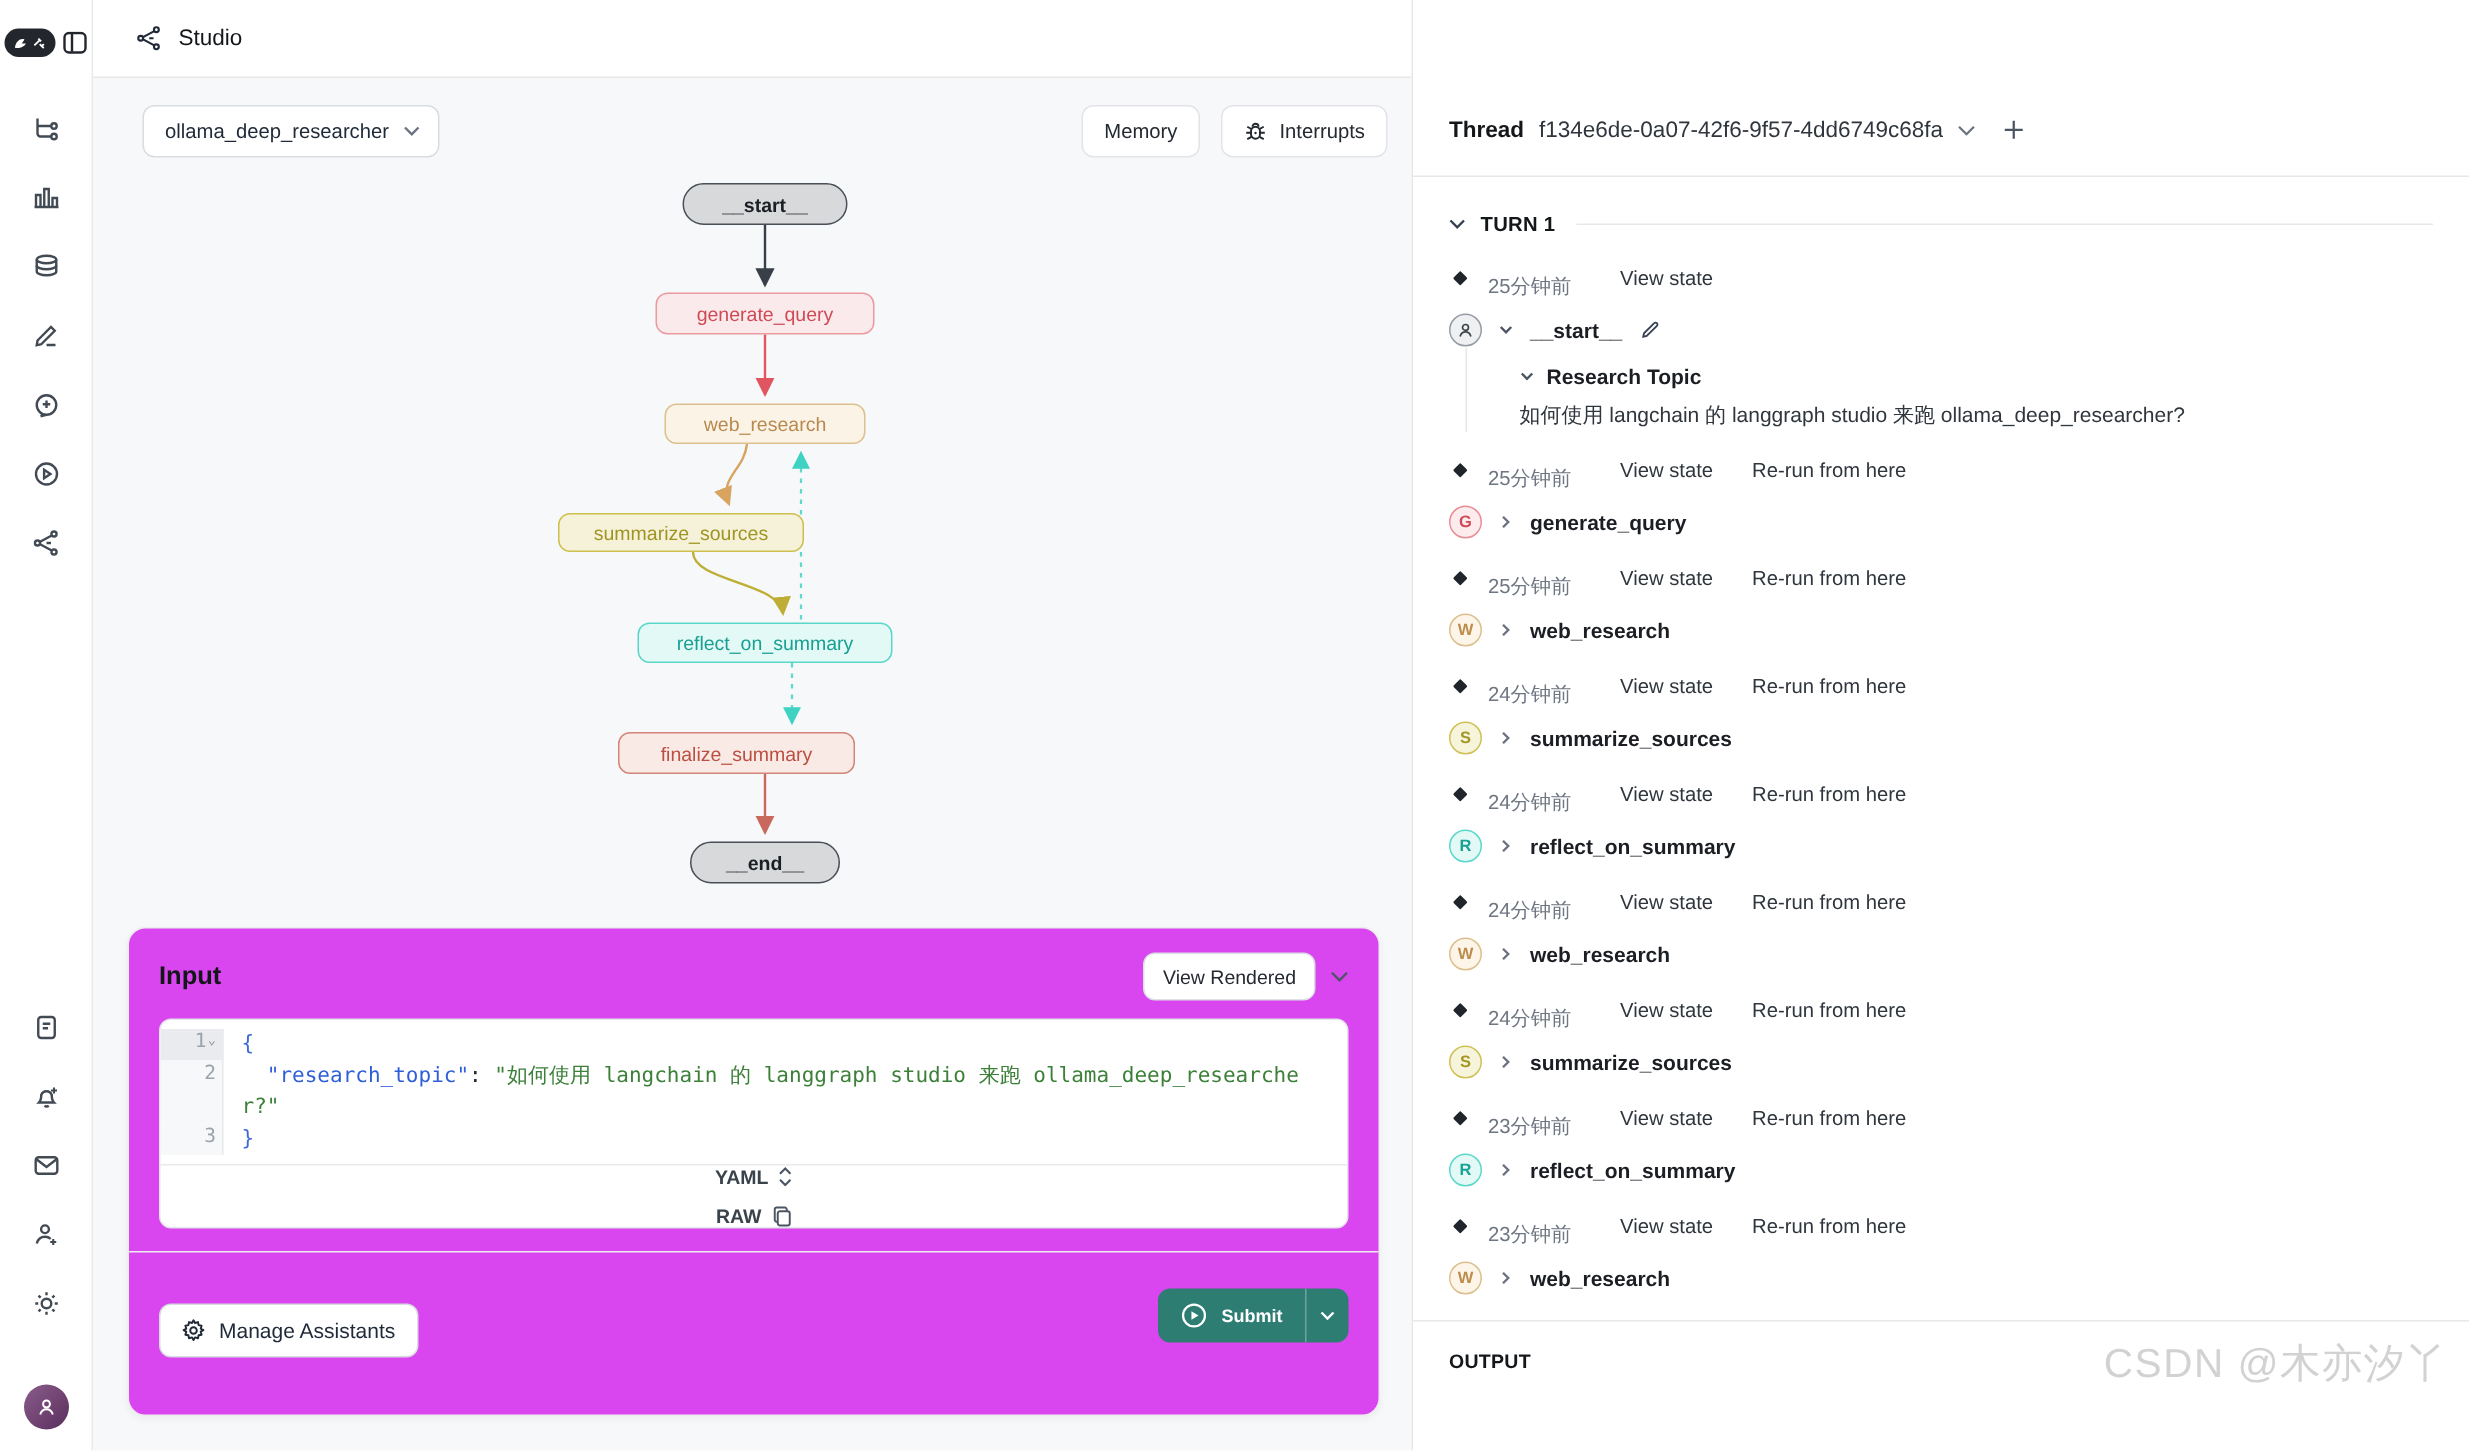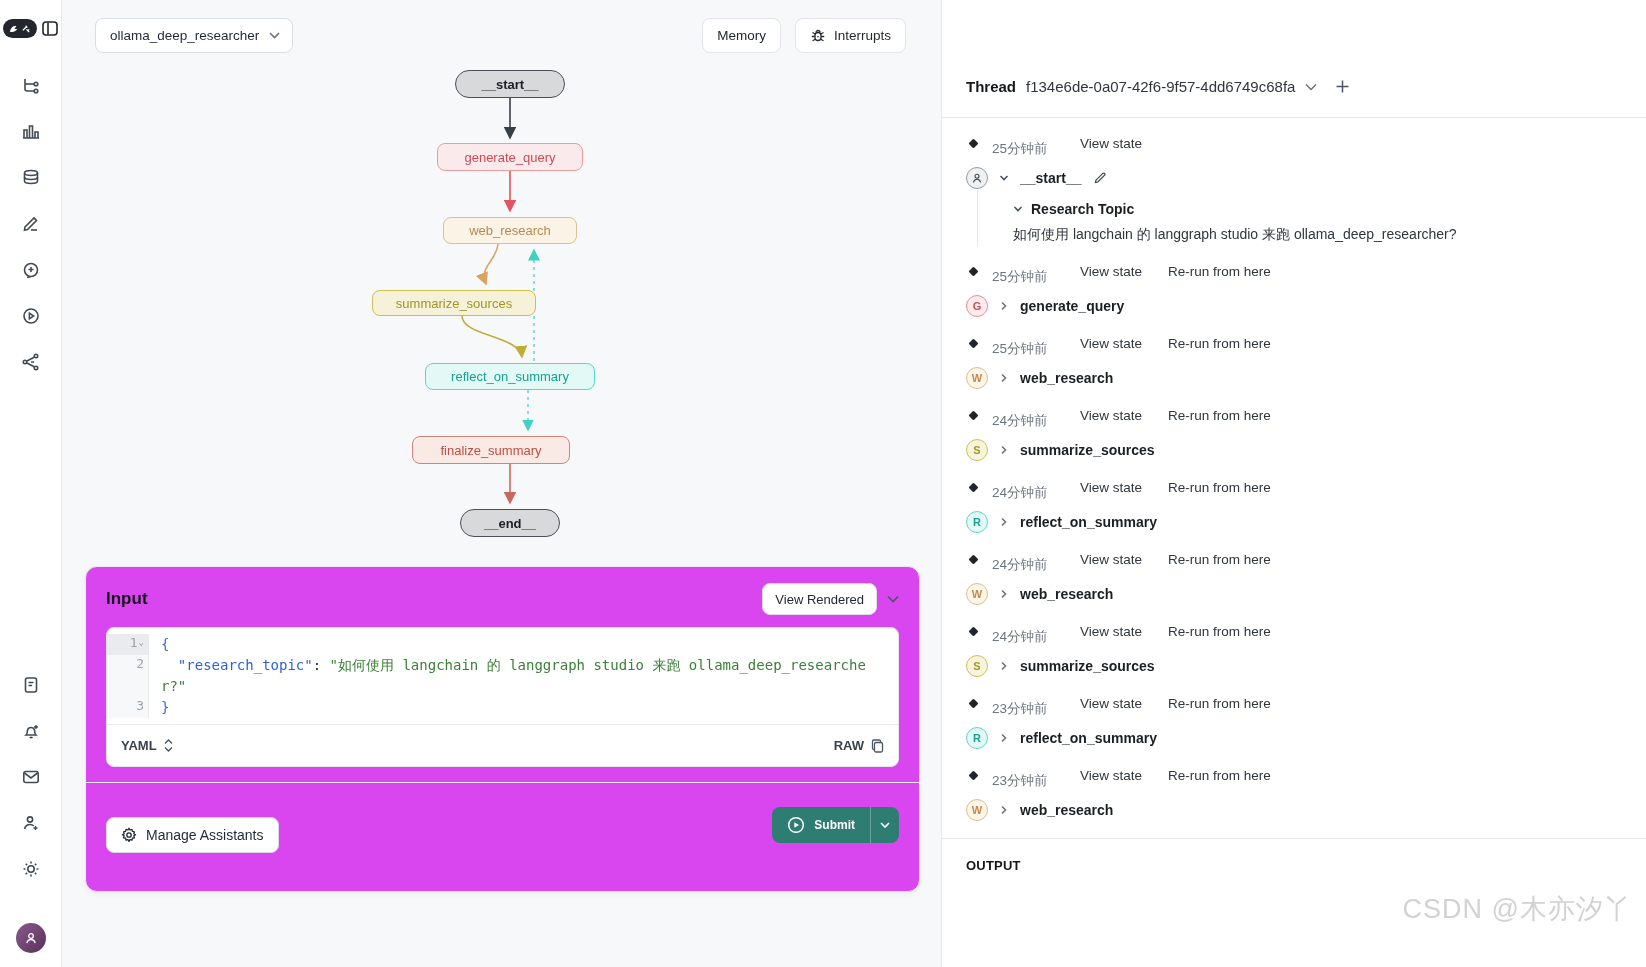--- a/index.html
+++ b/index.html
@@ -25,21 +25,21 @@
   
   .canvas-col { width:879px; height:100%; display:flex; flex-direction:column; flex-shrink:0; }
   .topbar { height:52px; background:#fff; border-bottom:1px solid #e7e8ea;
     display:flex; align-items:center; padding-left:28px; gap:10px; flex-shrink:0; }
   .topbar-title { font-size:15px; color:#14171a; }
   .canvas-body { position:relative; flex:1; background:#f7f8f9; overflow:hidden; }
 
   .graph-select { position:absolute; left:33px; top:18px; height:35px; background:#fff;
     border:1px solid #d9dce0; border-radius:8px; display:flex; align-items:center;
     padding:0 12px 0 14px; gap:10px; font-size:13.5px; color:#1f2937; }
-  .canvas-actions { position:absolute; right:35px; top:18px; display:flex; gap:14px; }
+  .canvas-actions { position:absolute; right:16px; top:18px; display:flex; gap:14px; }
   .ghost-btn { height:35px; background:#fff; border:1px solid #e2e4e8; border-radius:8px;
     display:flex; align-items:center; padding:0 14px; gap:8px; font-size:13.5px; color:#24292f; }
 
   
   .gnode { position:absolute; display:flex; align-items:center; justify-content:center;
     font-size:13px; font-weight:500; border-radius:8px; border:1px solid; white-space:nowrap; }
   .n-terminal { background:#d7d9db; border:1.5px solid #494f57; color:#1b1f24; border-radius:14px; font-weight:600;}
   .n-red    { background:#fbeaec; border-color:#ec9aa0; color:#cf4a55; }
   .n-tan    { background:#fbf4e6; border-color:#ddc08f; color:#b8894f; }
   .n-olive  { background:#f5f2d9; border-color:#cdc04e; color:#a09422; }
@@ -62,21 +62,21 @@
   .ed-row { display:flex; }
   .ed-gutter { width:42px; flex-shrink:0; background:#f7f8f9; border-right:1px solid #e8eaec;
     font-family:"DejaVu Sans Mono", monospace; font-size:13px; color:#9aa3ad;
     display:flex; align-items:flex-start; justify-content:flex-end; padding:1px 4px 0 0; gap:1px; }
   .ed-gutter.active { background:#e9ebee; }
   .ed-code { flex:1; font-family:"DejaVu Sans Mono", monospace; font-size:14px; line-height:21px;
     padding:0 14px 0 12px; white-space:pre-wrap; word-break:break-all; color:#24292f; }
   .tok-brace { color:#4169d8; } .tok-key { color:#2f5fd8; } .tok-string { color:#3c8039; } .tok-plain { color:#24292f; }
   .fold { font-size:9px; color:#8b939c; margin-top:2px; }
   .ed-footer { border-top:1px solid #e8eaec; height:42px; display:flex; align-items:center;
-    justify-content:space-between; padding:0 14px; }
+    justify-content:space-between; padding:0 14px;flex-direction:column; }
   .ed-foot-left,.ed-foot-right { display:flex; align-items:center; gap:7px;
     font-size:13px; font-weight:600; color:#3a424c; }
 
   .panel-divider { border-top:1px solid #ededf0; margin:15px -20px 0; }
   .panel-actions { display:flex; align-items:center; justify-content:space-between; margin-top:14px; }
   .manage-btn { height:36px; border:1px solid #d8dbdf; border-radius:8px; background:#fff;
     display:flex; align-items:center; gap:9px; padding:0 14px; font-size:14px; font-weight:500; color:#1f2937;margin-top:20px; }
   .submit-group { display:flex; height:36px; border-radius:8px; overflow:hidden; background:#2e7d73; }
   .submit-main { display:flex; align-items:center; gap:9px; padding:0 15px;
     color:#fff; font-size:12px; font-weight:600; }
@@ -229,20 +229,29 @@
       <div class="avatar-btn">
         <svg width="14" height="14" viewBox="0 0 14 14" fill="none" stroke="#fff" stroke-width="1.3">
             <circle cx="7" cy="5" r="2.3"></circle>
             <path d="M2.8 12 c.7 -2.4 2.3 -3.5 4.2 -3.5 s3.5 1.1 4.2 3.5"></path>
           </svg>
       </div>
     </div>
   </div>
 
   <div class="canvas-col">
+    <div class="topbar">
+      <svg width="19" height="19" viewBox="0 0 20 20" fill="none" stroke="#1f2937" stroke-width="1.5">
+          <circle cx="15" cy="4" r="1.7"></circle>
+          <circle cx="15" cy="16" r="1.7"></circle>
+          <circle cx="4" cy="10" r="1.7"></circle>
+          <path d="M13.5 5 L6 9 M6 11 L13.5 15 M10 10 h3"></path>
+        </svg>
+      <span class="topbar-title">Studio</span>
+    </div>
 
     <div class="canvas-body">
 
       <div class="graph-select">
         <span>ollama_deep_researcher</span>
         <svg width="11" height="7" viewBox="0 0 11 7" fill="none" stroke="#6b7280" stroke-width="1.6">
             <path d="M1 1 L5.5 5.5 L10 1"></path>
           </svg>
       </div>
 
@@ -399,20 +408,27 @@
       <span class="thread-id">f134e6de-0a07-42f6-9f57-4dd6749c68fa</span>
       <svg width="12" height="8" viewBox="0 0 12 8" fill="none" stroke="#6b7280" stroke-width="1.5">
           <path d="M1 1.5 L6 6.5 L11 1.5"></path>
         </svg>
       <svg width="15" height="15" viewBox="0 0 15 15" fill="none" stroke="#4b5563" stroke-width="1.5" style="margin-left:8px;">
           <path d="M7.5 1.5 v12 M1.5 7.5 h12"></path>
         </svg>
     </div>
 
     <div class="thread-body">
+      <div class="turn-row">
+        <svg width="11" height="7" viewBox="0 0 11 7" fill="none" stroke="#374151" stroke-width="1.6">
+            <path d="M1 1 L5.5 5.5 L10 1"></path>
+          </svg>
+        <span class="turn-label">TURN 1</span>
+        <div class="turn-rule"></div>
+      </div>
       <div id="timeline-rows">
           <div class="row-cp">
             <span class="diamond"></span>
             <span class="cp-time">25分钟前</span>
             <span class="cp-link">View state</span>
           </div>
           <div class="row-node">
             <span class="nv nv-gray">
               <svg width="12" height="12" viewBox="0 0 14 14" fill="none" stroke="#3f454c" stroke-width="1.3">
                 <circle cx="7" cy="5" r="2.3"></circle>

